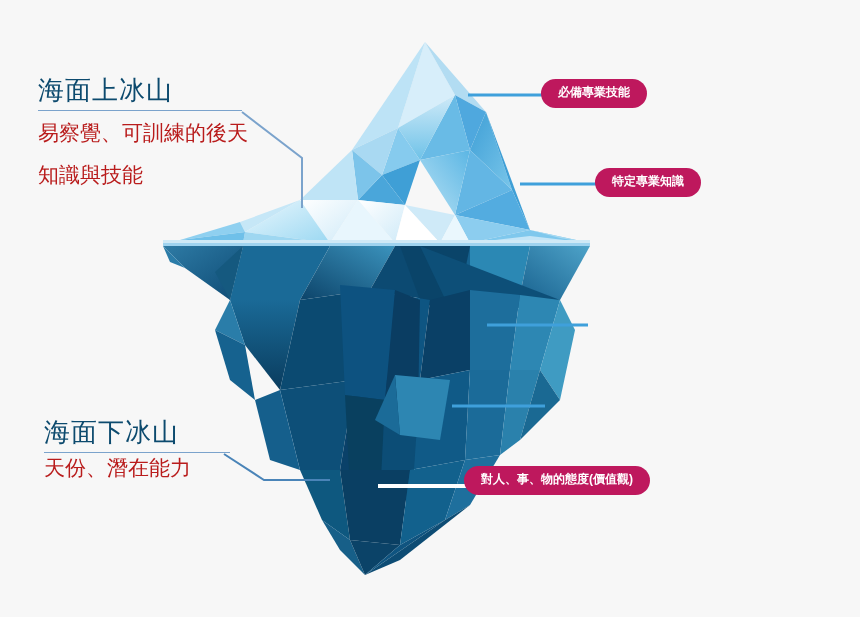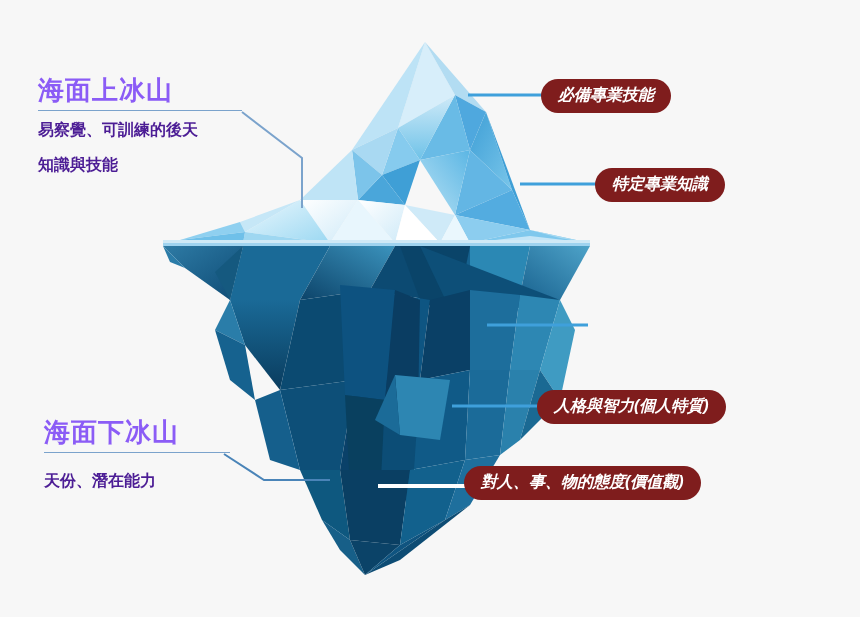--- a/index.html
+++ b/index.html
@@ -9,46 +9,45 @@
     font-family:"Liberation Sans","DejaVu Sans",sans-serif;
     overflow:hidden;
     position:relative;
   }
   #stage{position:absolute;left:0;top:0;width:860px;height:617px;}
   svg.art{position:absolute;left:0;top:0;width:860px;height:617px;}
 
   
   .side-group{position:absolute;}
   .side-title{
-    font-size:26px;font-weight:bold;color:#8b5cf6;
+    font-size:26px;font-weight:normal;color:#0c4a6e;
     letter-spacing:1px;line-height:1.1;white-space:nowrap;
   }
   .side-rule{height:1px;background:#7ba3cc;margin-top:5px;}
   .side-sub{
-    font-size:16px;font-weight:bold;color:#4c1d95;
+    font-size:21px;font-weight:normal;color:#b91c1c;
     line-height:1.45;margin-top:7px;white-space:nowrap;
   }
   #group-above{left:38px;top:76px;}
   #group-above .side-rule{width:204px;}
   #group-below{left:44px;top:418px;}
   #group-below .side-rule{width:186px;}
 
   
   .pill{
     position:absolute;
-    background:#7f1d1d;
+    background:#be185d;
     color:#ffffff;
-    font-size:16px;
+    font-size:12px;
     font-weight:bold;
     border-radius:999px;
     padding:7px 17px 9px 17px;
     white-space:nowrap;
     line-height:1.1;
     box-sizing:border-box;
-    font-style:italic;
   }
   #pill-1{left:541px;top:79px;}
   #pill-2{left:595px;top:168px;text-align:right;}
   #pill-3{left:580px;top:309px;}
   #pill-4{left:537px;top:390px;}
   #pill-5{left:464px;top:466px;}
 </style>
 </head>
 <body>
 
@@ -198,21 +197,20 @@
   <div class="side-group" id="group-above">
     <div class="side-title">海面上冰山</div>
     <div class="side-rule"></div>
     <div class="side-sub">易察覺、可訓練的後天</div>
     <div class="side-sub" style="margin-top:12px">知識與技能</div>
   </div>
 
   <div class="side-group" id="group-below">
     <div class="side-title">海面下冰山</div>
     <div class="side-rule"></div>
-    <div class="side-sub" style="margin-top:16px">天份、潛在能力</div>
+    <div class="side-sub" style="margin-top:0">天份、潛在能力</div>
   </div>
 
   <div class="pill" id="pill-1">必備專業技能</div>
   <div class="pill" id="pill-2">特定專業知識</div>
-  <div class="pill" id="pill-4">人格與智力(個人特質)</div>
   <div class="pill" id="pill-5">對人、事、物的態度(價值觀)</div>
 
 </div>
 
 </body></html>

